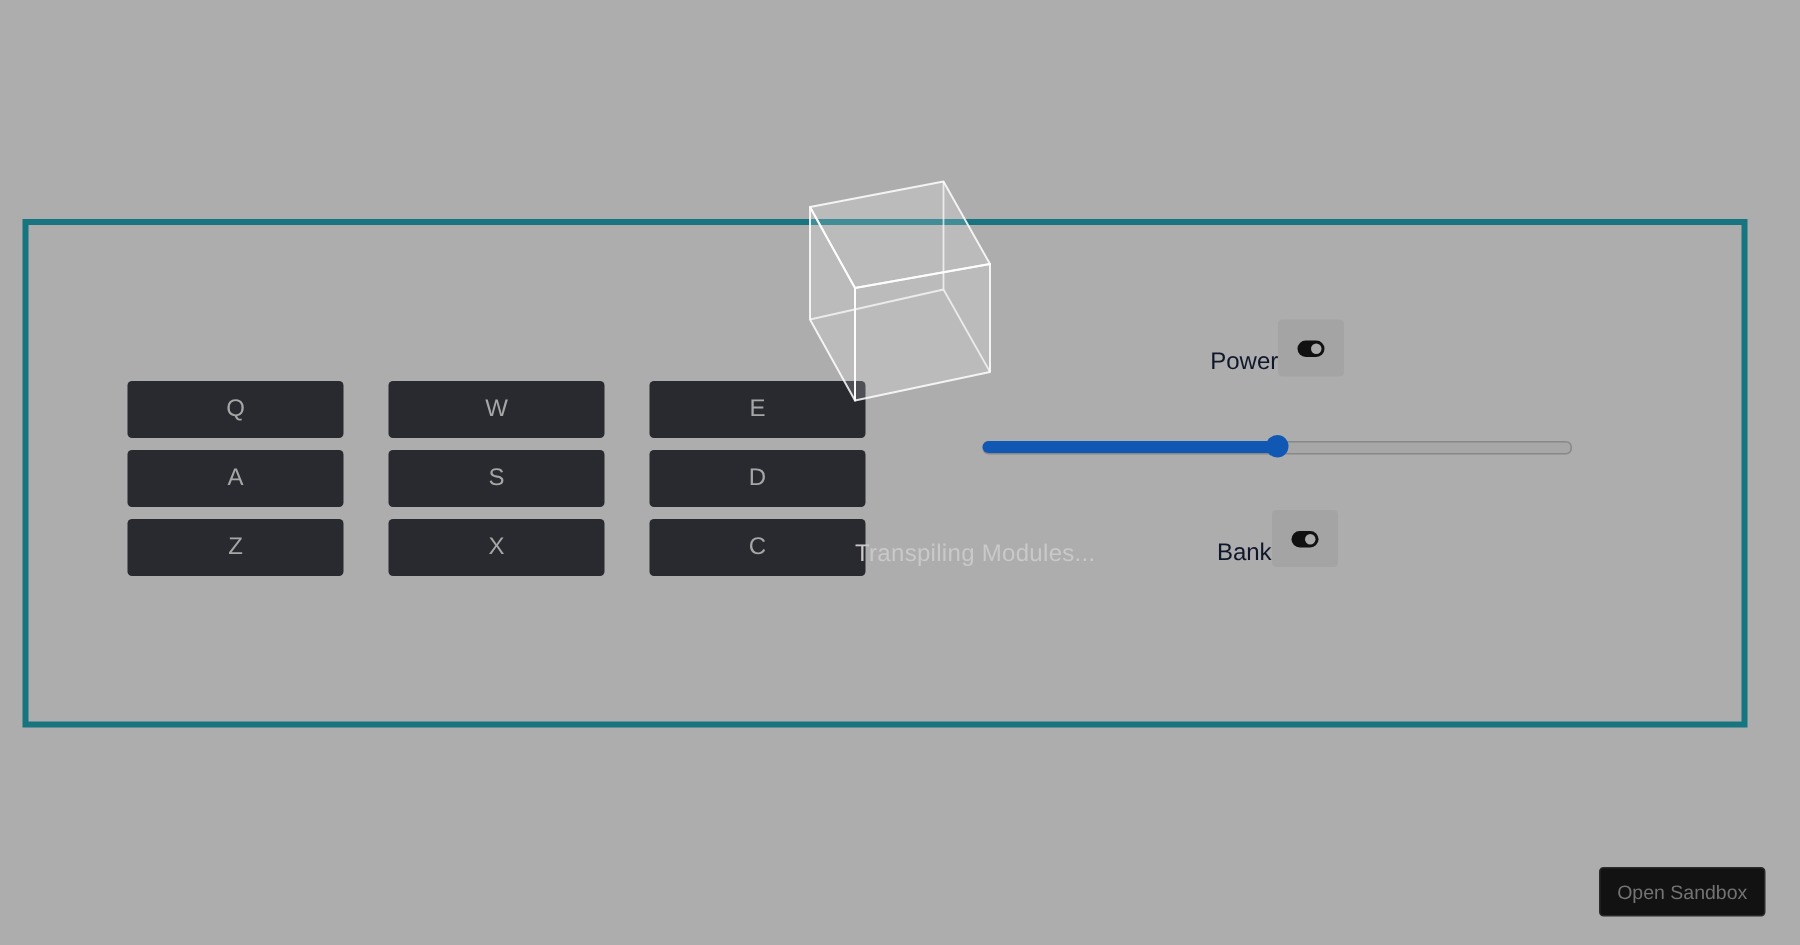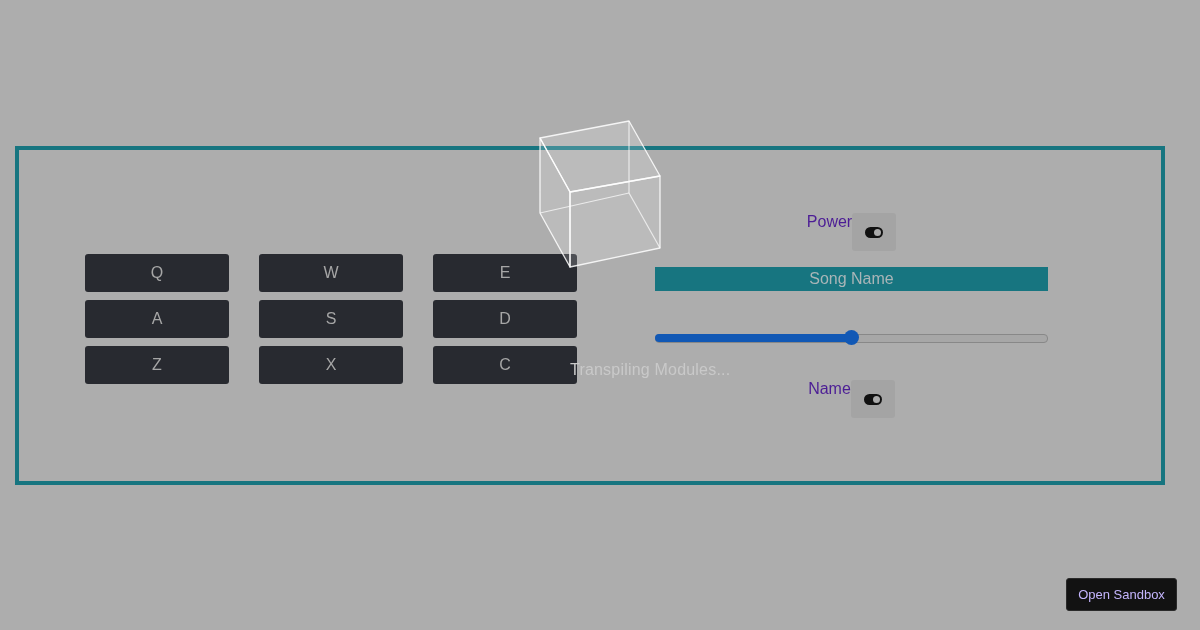--- a/index.html
+++ b/index.html
@@ -26,22 +26,22 @@
     color:#a6a6a6;
     border-radius:3px;
     display:flex; align-items:center; justify-content:center;
     font-size:16px;
     cursor:pointer;
   }
   .controls {
     position:absolute; left:636px; top:63px; width:393px;
   }
   .toggle-row {
-    display:flex; align-items:flex-start; justify-content:center;
-    font-size:16px; color:#4c1d95;
+    display:flex; align-items:flex-end; justify-content:center;
+    font-size:16px; color:#0f172a;
   }
   .toggle-btn {
     width:44px; height:38px; background:#a4a4a4; border-radius:3px;
     display:flex; align-items:center; justify-content:center;
     cursor:pointer;
   }
   .switch {
     width:18px; height:11px; background:#111; border-radius:6px; position:relative;
   }
   .switch::after {
@@ -73,21 +73,21 @@
   .bank-row { margin-top:34px; }
   .cube {
     position:absolute; left:533px; top:118px; width:135px; height:155px;
   }
   .loading-text {
     position:absolute; left:522px; top:361px;
     font-size:16px; color:#c9c9c9; letter-spacing:0.2px;margin-left:48px;
   }
   .sandbox-btn {
     position:absolute; left:1066px; top:578px; width:111px; height:33px;
-    background:#121212; color:#c4b5fd; border-radius:3px;
+    background:#121212; color:#737373; border-radius:3px;
     display:flex; align-items:center; justify-content:center;
     font-size:13px; cursor:pointer; border:1px solid #2a2a2a; box-sizing:border-box;
   }
 </style>
 </head>
 <body>
 
 <div class="drum-machine">
   <div class="pad-grid">
     <div class="pad">Q</div>
@@ -102,30 +102,29 @@
   </div>
 
   <div class="controls">
     <div class="toggle-row power-row">
       <span>Power</span>
       <div class="toggle-btn">
         <div class="switch"></div>
       </div>
     </div>
 
-    <div class="display">Song Name</div>
 
     <div class="slider-wrap">
       <div class="slider-track"></div>
       <div class="slider-fill"></div>
       <div class="slider-thumb"></div>
     </div>
 
     <div class="toggle-row bank-row">
-      <span>Name</span>
+      <span>Bank</span>
       <div class="toggle-btn">
         <div class="switch"></div>
       </div>
     </div>
   </div>
 </div>
 
 <svg class="cube" viewBox="0 0 135 155" xmlns="http://www.w3.org/2000/svg">
   <g fill="rgba(255,255,255,0.18)" stroke="rgba(255,255,255,0.85)" stroke-width="1.3" stroke-linejoin="round">
     <polygon points="7,20 96,3 127,58 37,74"></polygon>

